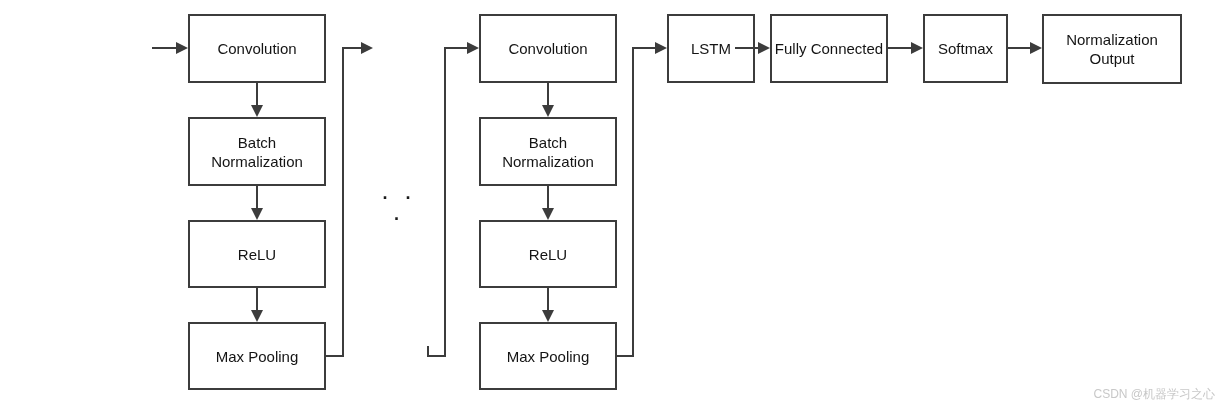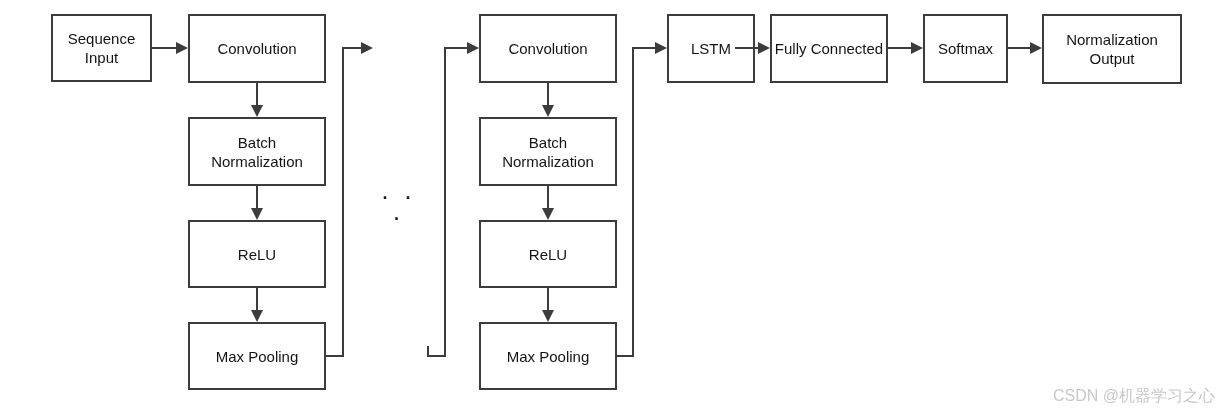--- a/index.html
+++ b/index.html
@@ -66,31 +66,28 @@
   .l-p2b{left:632px;top:47px;height:310px;}
   .l-p2c{left:632px;top:47px;width:23px;}
   .h-p2 {left:655px;top:42px;}
 
   .dots{
     position:absolute;left:376px;top:188px;width:48px;text-align:center;
     font-size:18px;font-weight:700;letter-spacing:6px;color:#1a1a1a;
   }
   .watermark{
     position:absolute;top:386px;right:6px;
-    font-size:16px;color:#c8c8c8;
+    font-size:12px;color:#c8c8c8;
   }
 </style>
 </head>
 <body>
 
 <div class="canvas">
 
-  <div class="box b-seq">
-      <span>Sequence Input</span>
-    </div>
   <div class="box b-conv1">
       <span>Convolution</span>
     </div>
   <div class="box b-bn1">
       <span>Batch Normalization</span>
     </div>
   <div class="box b-relu1">
       <span>ReLU</span>
     </div>
   <div class="box b-pool1">

